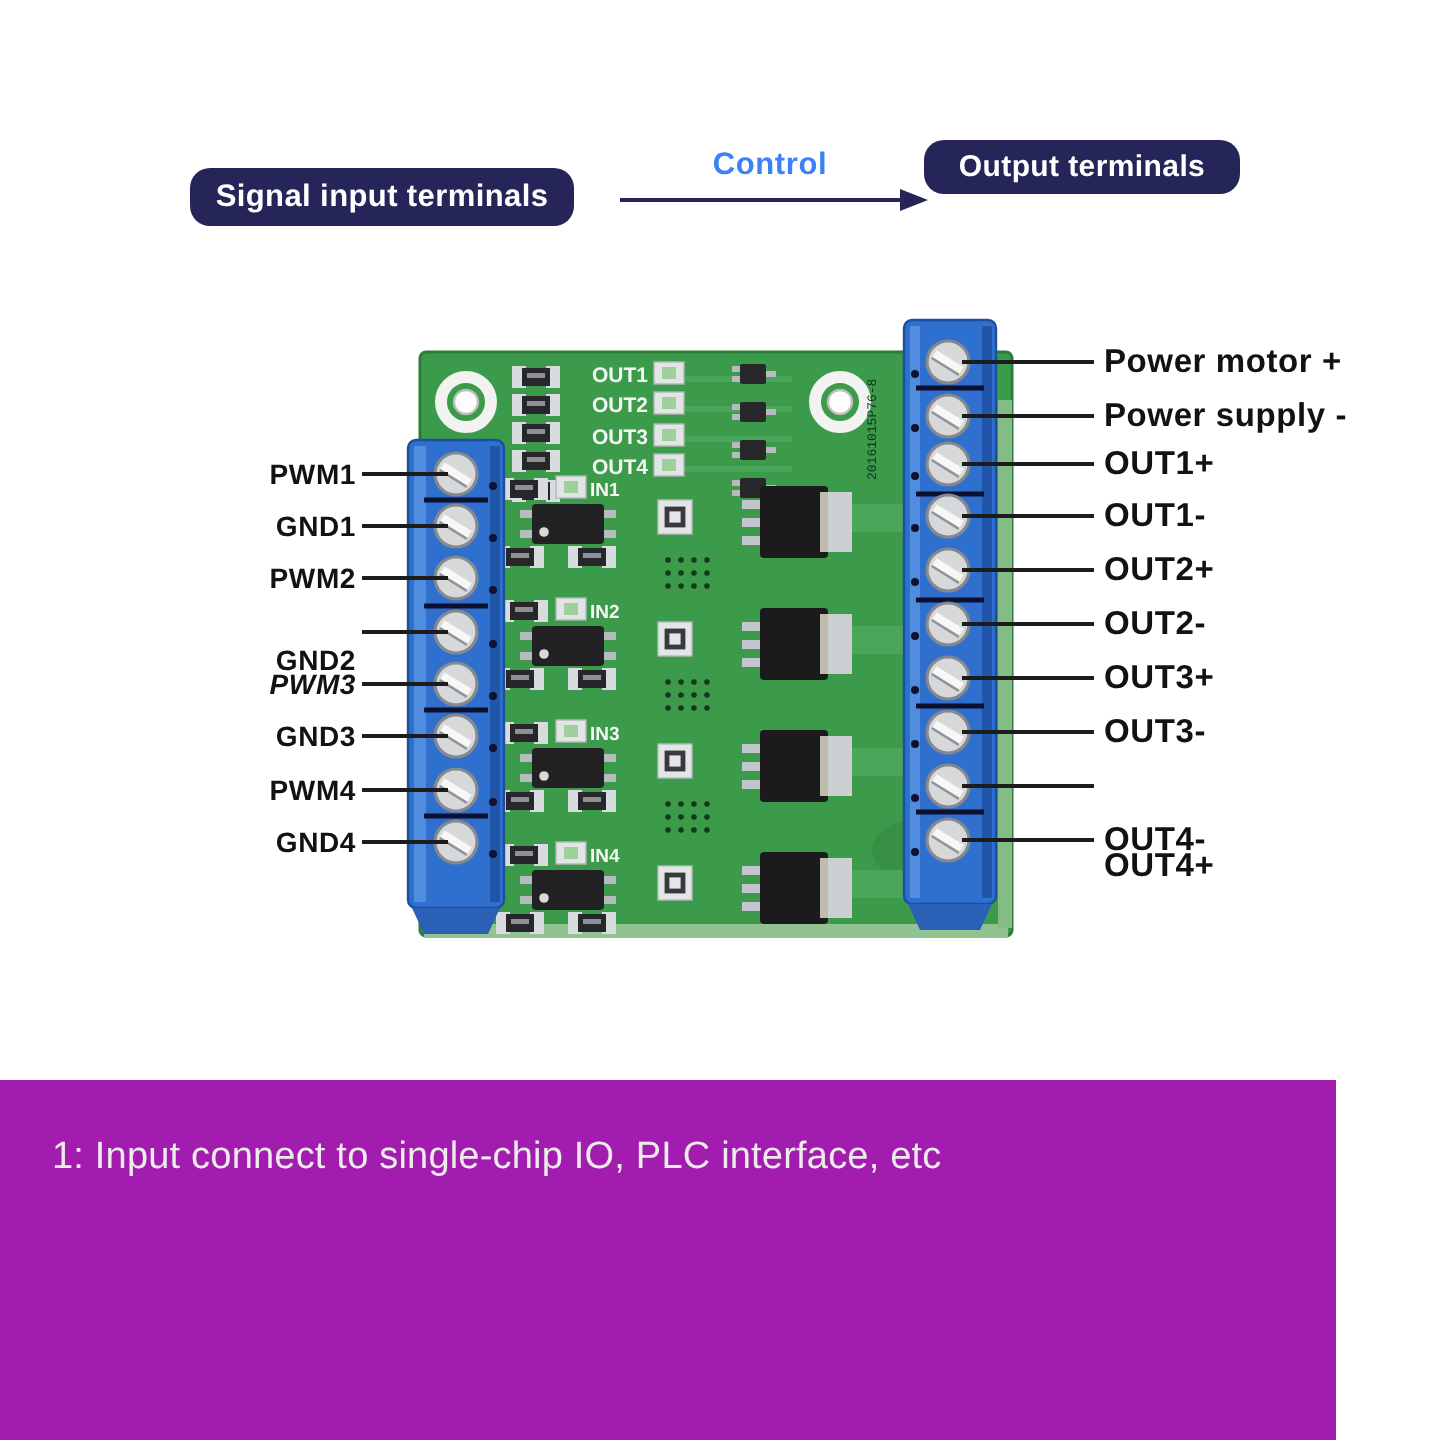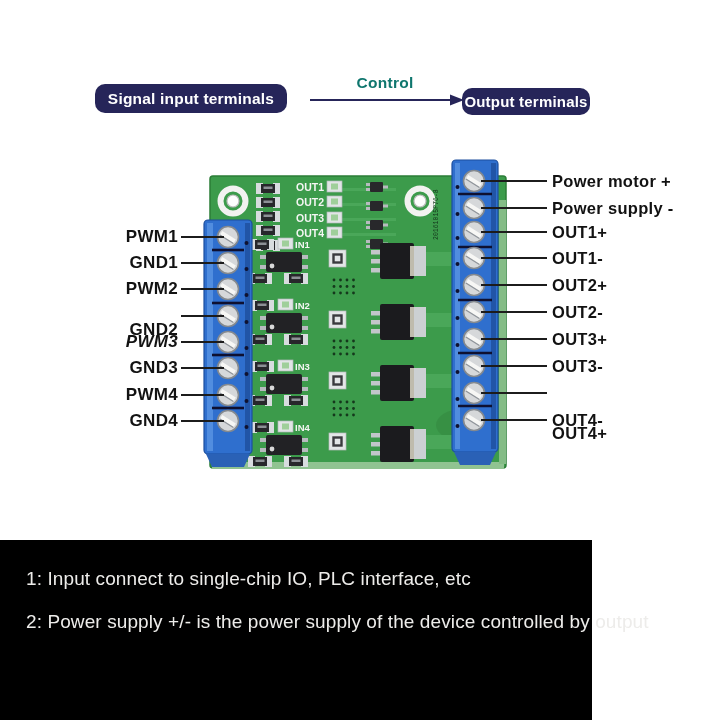--- a/index.html
+++ b/index.html
@@ -8,55 +8,55 @@
     font-family:"Liberation Sans", sans-serif;overflow:hidden;
   }
   .abs{position:absolute;}
   
   .badge{
     position:absolute;background:#262559;color:#ffffff;border-radius:10px;
     display:flex;align-items:center;justify-content:center;
     font-weight:700;font-size:15.5px;letter-spacing:.2px;
   }
   .control-label{
-    position:absolute;color:#0f766e;font-weight:700;font-size:15.5px;
+    position:absolute;color:#3b82f6;font-weight:700;font-size:15.5px;
     text-align:center;letter-spacing:.3px;
   }
   
   .pin-label{
-    position:absolute;color:#121212;font-weight:700;font-size:17px;
+    position:absolute;color:#121212;font-weight:700;font-size:14px;
     height:22px;line-height:22px;letter-spacing:.3px;white-space:nowrap;
   }
   .pin-label.left{width:118px;left:60px;text-align:right;}
   .pin-label.right{left:552px;font-size:16.5px;}
   .leader{position:absolute;height:2px;background:#1c1c1c;}
   .leader.l{left:181px;width:43px;}
   .leader.r{left:481px;width:66px;}
   
   .note-band{
-    position:absolute;left:0;top:540px;width:592px;height:180px;background:#000000;
+    position:absolute;left:0;top:540px;width:668px;height:180px;background:#a21caf;
   }
   .note-line{
     position:absolute;left:26px;color:#edecea;font-size:19px;height:24px;
     line-height:24px;white-space:nowrap;letter-spacing:.1px;font-weight:400;
   }
 </style>
 </head>
 <body>
 
 <div class="badge" style="left:95px;top:84px;width:192px;height:29px;">Signal input terminals</div>
 
 <div class="control-label" style="left:325px;top:74px;width:120px;">Control</div>
 
 <svg class="abs" style="left:302px;top:86px;" width="170" height="28" viewBox="0 0 170 28">
   <line x1="8" y1="14" x2="148" y2="14" stroke="#262559" stroke-width="2"></line>
   <polygon points="148,8.5 162,14 148,19.5" fill="#262559"></polygon>
 </svg>
 
-<div class="badge" style="left:462px;top:88px;width:128px;height:27px;font-size:15px;text-align:center;">Output terminals</div>
+<div class="badge" style="left:462px;top:70px;width:158px;height:27px;font-size:15px;text-align:center;">Output terminals</div>
 
 <svg class="abs" style="left:190px;top:148px;" width="330" height="336" viewBox="190 148 330 336">
   <defs>
     <g id="screw">
       <circle r="10.5" fill="#d6d8da" stroke="#84898f" stroke-width="1.6"></circle>
       <line x1="-8" y1="0" x2="8" y2="0" stroke="#f7f7f5" stroke-width="4" transform="rotate(32)"></line>
       <line x1="-8" y1="2.6" x2="8" y2="2.6" stroke="#8f949a" stroke-width="1.2" transform="rotate(32)"></line>
     </g>
     <g id="mosfet">
       <rect x="-9" y="7" width="10" height="4.5" fill="#c2c6ca"></rect>
@@ -305,14 +305,13 @@
 <div class="leader r" style="top:257px;"></div>
 <div class="leader r" style="top:284px;"></div>
 <div class="leader r" style="top:311px;"></div>
 <div class="leader r" style="top:338px;"></div>
 <div class="leader r" style="top:365px;"></div>
 <div class="leader r" style="top:392px;"></div>
 <div class="leader r" style="top:419px;"></div>
 
 <div class="note-band">
   <div class="note-line" style="top:27px;">1: Input connect to single-chip IO, PLC interface, etc</div>
-  <div class="note-line" style="top:70px;">2: Power supply +/- is the power supply of the device controlled by output</div>
 </div>
 
 </body></html>

